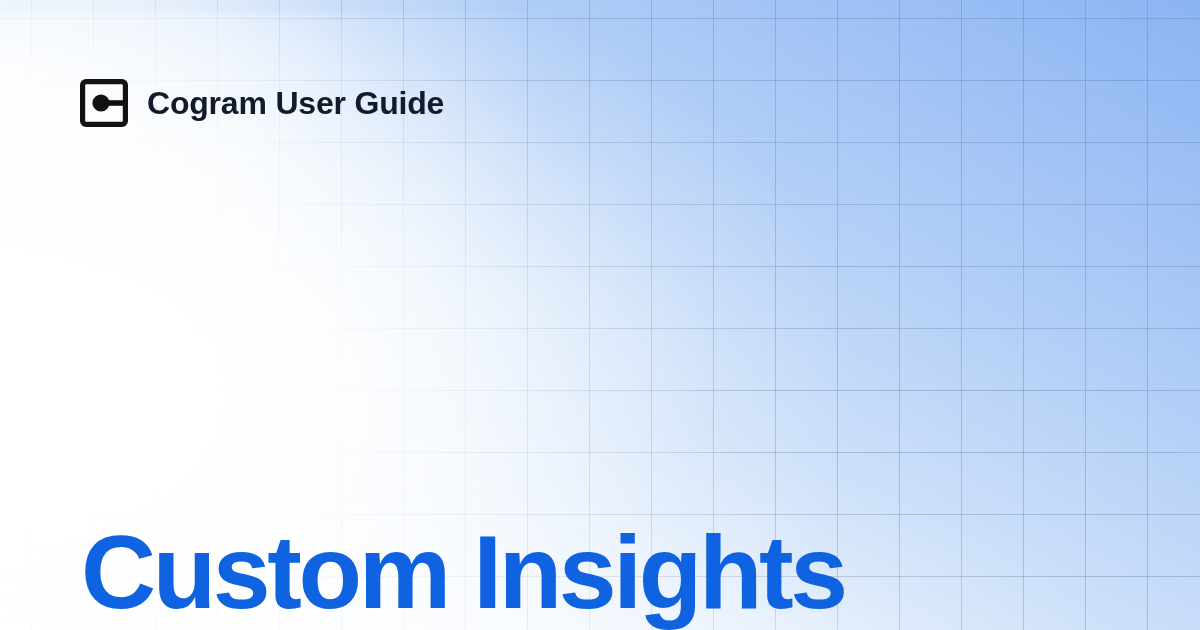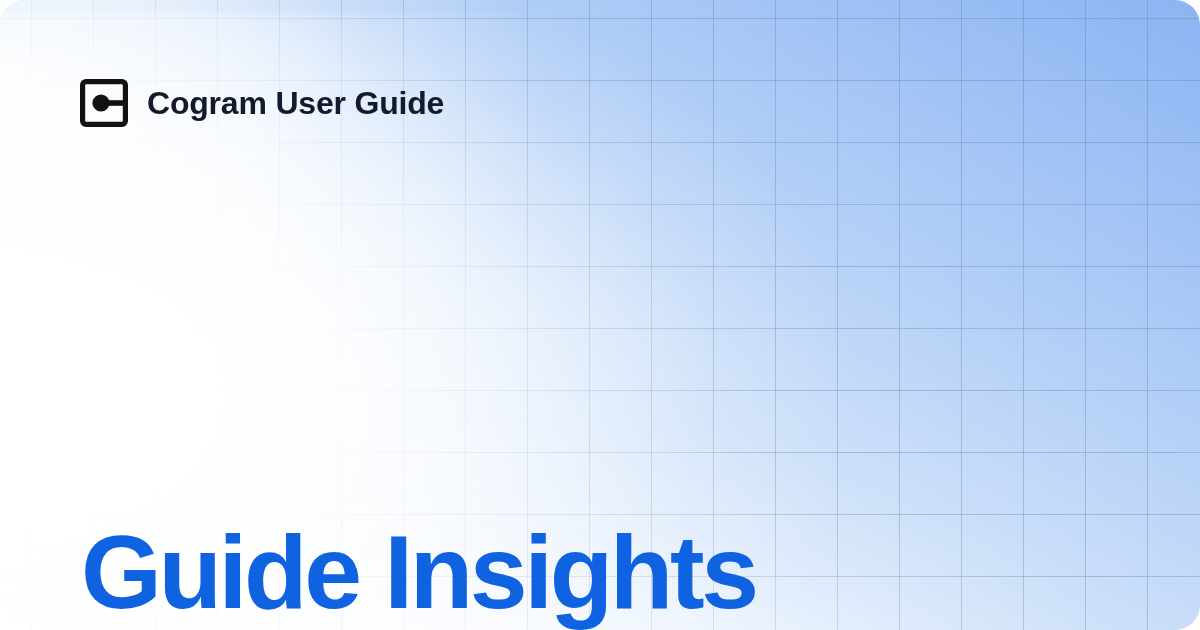--- a/index.html
+++ b/index.html
@@ -8,21 +8,20 @@
     background: #ffffff;
   }
 
   #banner {
     position: relative;
     width: 1200px;
     height: 630px;
     overflow: hidden;
     background: #ffffff;
     font-family: "Liberation Sans", sans-serif;
-    border-radius: 25px;
     -webkit-font-smoothing: antialiased;
   }
 
   
 
   
   .bg-base {
     position: absolute;
     inset: 0;
     background:
@@ -155,16 +154,16 @@
 
     <div class="brand">
       <svg class="brand-logo" viewBox="0 0 48 48" aria-hidden="true">
         <rect x="2.6" y="2.6" width="42.8" height="42.8" rx="3.4" ry="3.4" fill="none" stroke="#111111" stroke-width="5.2"></rect>
         <circle cx="21" cy="24" r="8.6" fill="#111111"></circle>
         <rect x="21" y="21.2" width="24" height="5.6" fill="#111111"></rect>
       </svg>
       <div class="brand-title">Cogram User Guide</div>
     </div>
 
-    <h1 class="page-title">Guide Insights</h1>
+    <h1 class="page-title">Custom Insights</h1>
 
   </div>
 </div>
 
 </body></html>

